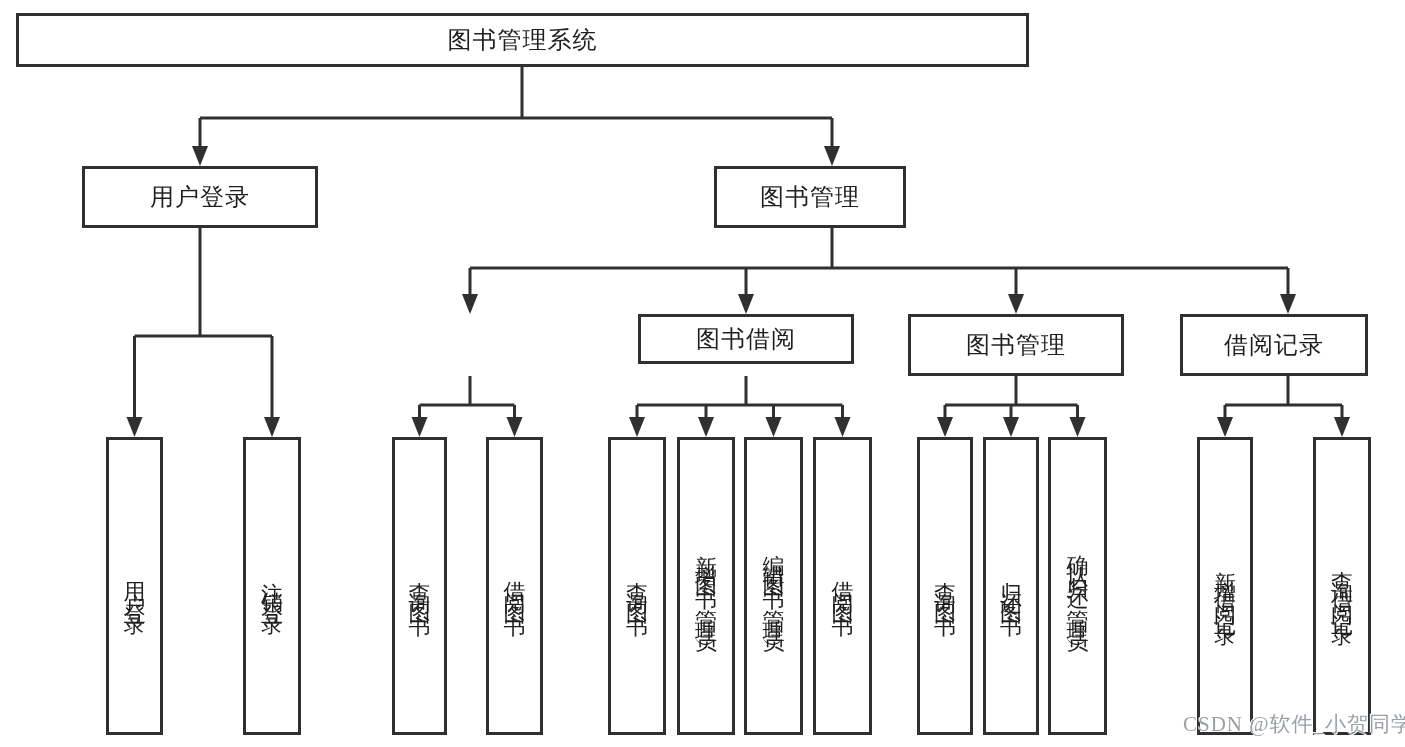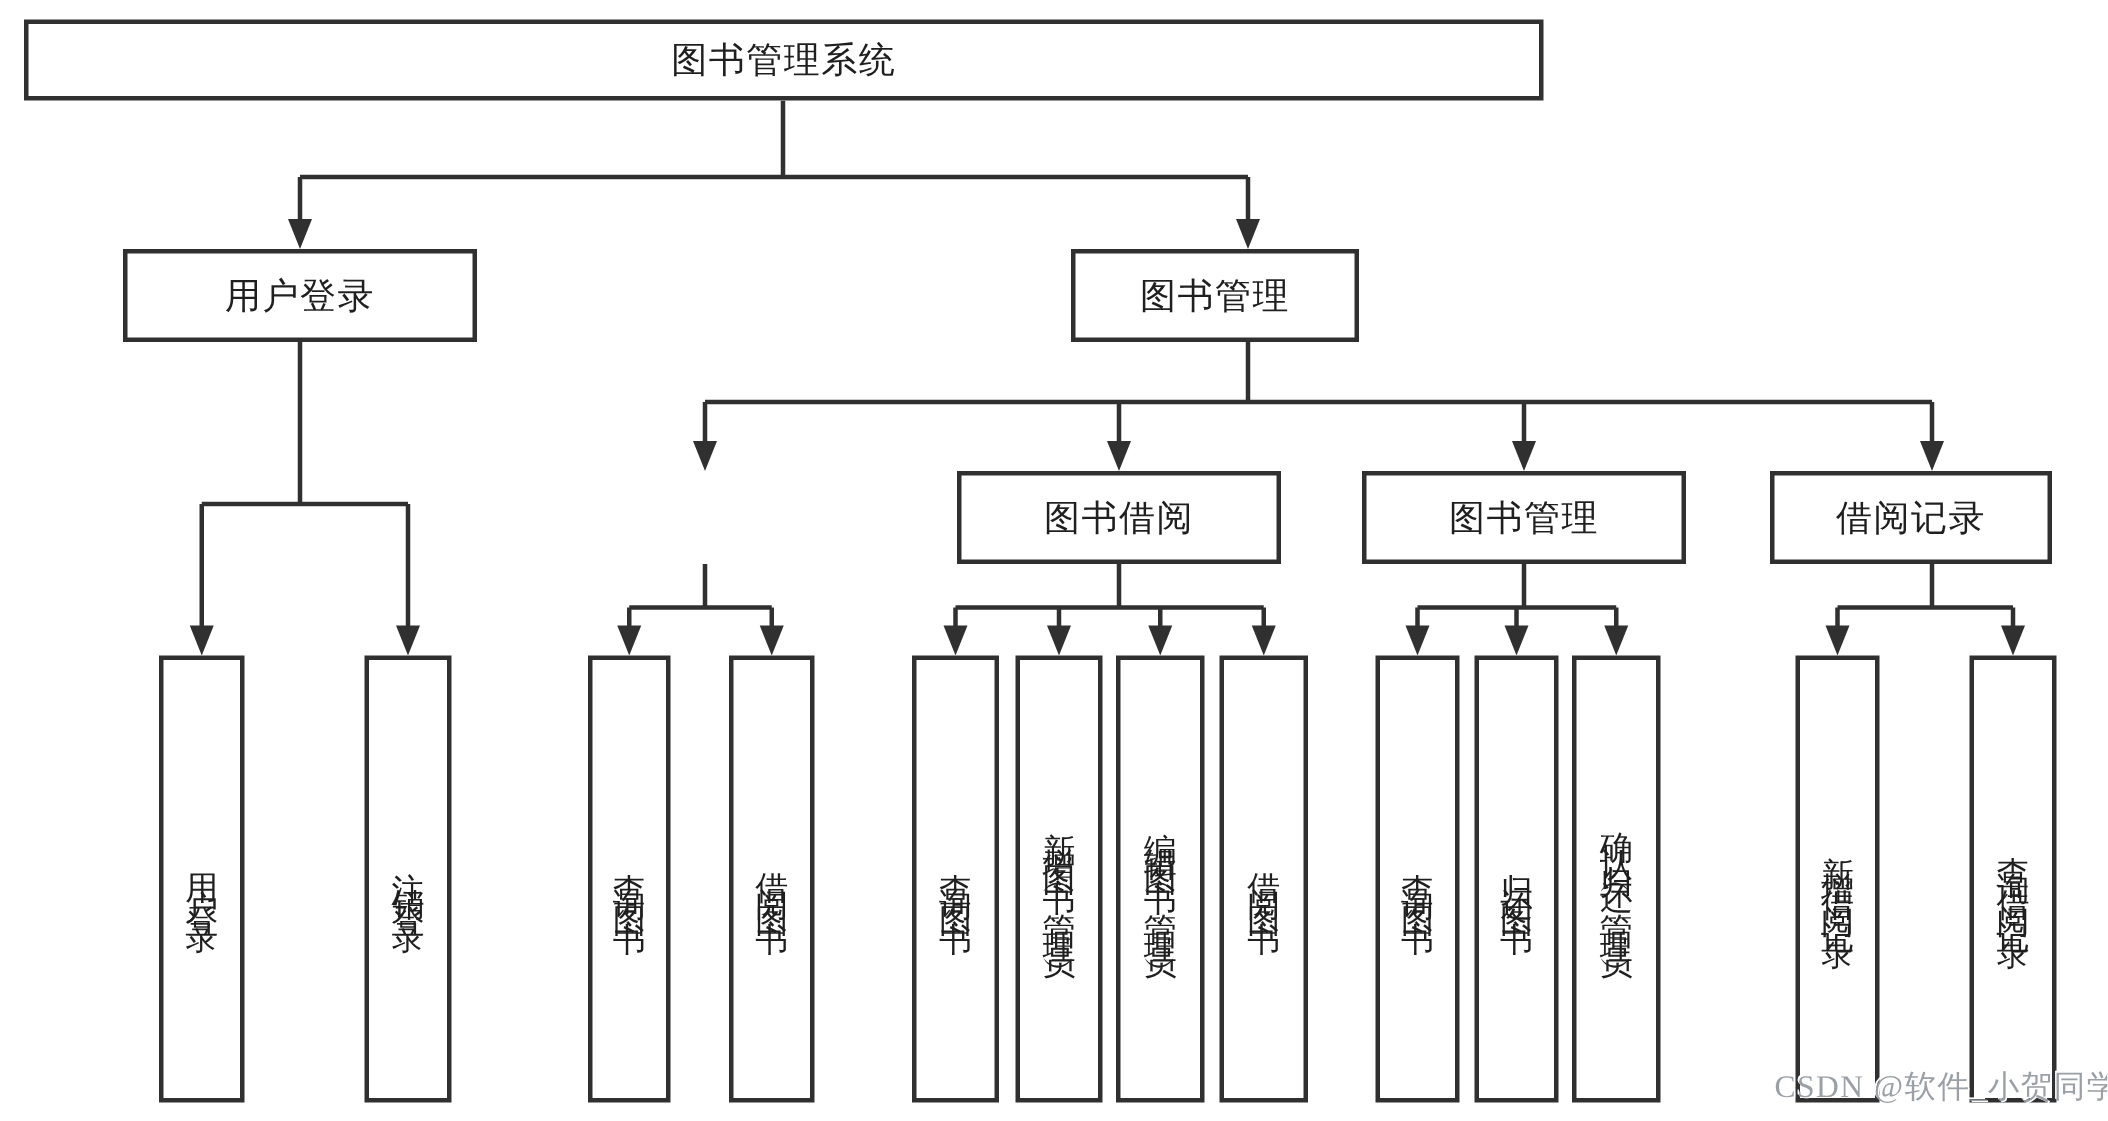--- a/index.html
+++ b/index.html
@@ -99,21 +99,21 @@
     <span class="lbl">图书管理系统</span>
   </div>
 
   <div class="box h" style="left:82px;top:166px;width:236px;height:62px;">
     <span class="lbl">用户登录</span>
   </div>
   <div class="box h" style="left:714px;top:166px;width:192px;height:62px;">
     <span class="lbl">图书管理</span>
   </div>
 
-  <div class="box h" style="left:638px;top:314px;width:216px;height:62px;">
+  <div class="box h" style="left:638px;top:314px;width:216px;height:50px;">
     <span class="lbl">图书借阅</span>
   </div>
   <div class="box h" style="left:908px;top:314px;width:216px;height:62px;">
     <span class="lbl">图书管理</span>
   </div>
   <div class="box h" style="left:1180px;top:314px;width:188px;height:62px;">
     <span class="lbl">借阅记录</span>
   </div>
 
   <div class="box v" style="left:106px;top:437px;width:57px;height:298px;">

